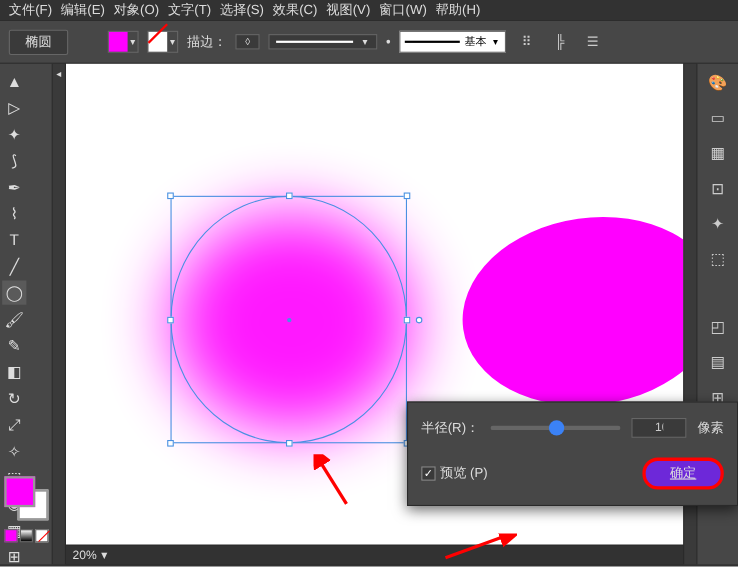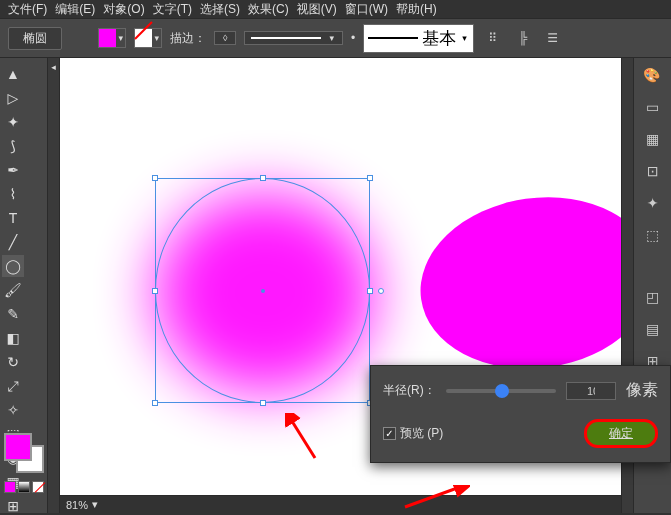--- a/index.html
+++ b/index.html
@@ -10,21 +10,21 @@
 .tool-label { border: 1px solid #666; background: #3a3a3a; padding: 2px 14px; font-size: 12px; border-radius: 2px; }
 .color-swatch { width: 28px; height: 20px; display: flex; align-items: center; border: 1px solid #666; }
 .swatch-magenta { background: #ff00ff; width: 20px; height: 18px; }
 .chevron { font-size: 9px; padding: 0 2px; }
 .swatch-none { width: 20px; height: 18px; background: #fff; position: relative; }
 .swatch-none::after { content: ''; position: absolute; left: 0; top: 50%; width: 140%; height: 2px; background: red; transform: rotate(-45deg); transform-origin: left center; }
 .stroke-field { border: 1px solid #666; background: #3a3a3a; padding: 1px 6px; font-size: 12px; display: flex; align-items: center; gap: 6px; }
 .stroke-line { width: 70px; height: 2px; background: #fff; display: inline-block; }
 .stroke-preview { border: 1px solid #666; background: #fff; padding: 2px 4px; display: flex; align-items: center; gap: 4px; }
 .stroke-preview .line { width: 50px; height: 2px; background: #000; }
-.stroke-preview .txt { color: #000; font-size: 17px; text-align: center; }
+.stroke-preview .txt { color: #000; font-size: 10px; text-align: center; }
 .icon-btn { width: 22px; height: 22px; display: flex; align-items: center; justify-content: center; color: #ccc; }
 .main { display: flex; height: 455px; position: relative; }
 .left-tools { width: 48px; background: #474747; display: flex; flex-wrap: wrap; padding: 4px 2px; align-content: flex-start; border-right: 1px solid #2a2a2a; }
 .left-tools .tbtn { width: 22px; height: 22px; display: flex; align-items: center; justify-content: center; margin: 1px 0; color: #ddd; font-size: 14px; }
 .collapse-strip { width: 12px; background: #3a3a3a; border-right: 1px solid #2a2a2a; display: flex; align-items: flex-start; justify-content: center; padding-top: 4px; font-size: 9px; }
 .canvas-area { flex: 1; background: #262626; display: flex; flex-direction: column; }
 .doc-tab { height: 24px; display: flex; align-items: center; background: #323232; }
 .doc-tab .tab { background: #3a3a3a; padding: 4px 10px; display: flex; align-items: center; gap: 8px; font-size: 12px; }
 .doc-tab .close { font-size: 12px; cursor: default; }
 .canvas { flex: 1; background: #fff; margin: 0; position: relative; overflow: hidden; }
@@ -51,23 +51,23 @@
 .dialog { position: absolute; left: 370px; top: 365px; width: 301px; background: #474747; border: 1px solid #2a2a2a; box-shadow: 0 4px 12px rgba(0,0,0,0.6); }
 .dialog-title { padding: 6px 10px; background: #3a3a3a; font-size: 12px; border-bottom: 1px solid #2a2a2a; }
 .dialog-body { padding: 14px 12px; }
 .radius-row { display: flex; align-items: center; gap: 10px; margin-bottom: 18px; }
 .slider { flex: 1; height: 4px; background: #666; position: relative; border-radius: 2px; }
 .slider-thumb { position: absolute; width: 14px; height: 14px; background: #3b82f6; border-radius: 50%; top: -5px; left: 45%; }
 .num-input { width: 50px; background: #3a3a3a; border: 1px solid #666; color: #ccc; padding: 2px 20px; font-size: 11px; text-align: center; }
 .button-row { display: flex; align-items: center; gap: 12px; }
 .checkbox { display: flex; align-items: center; gap: 4px; }
 .check { width: 13px; height: 13px; background: #3a3a3a; border: 1px solid #888; display: flex; align-items: center; justify-content: center; font-size: 10px; color: #fff; }
-.ok-btn { border: 3px solid #ff0000; border-radius: 14px; padding: 3px 22px; background: #4d7c0f; color: #ddd; font-size: 12px; position: relative; text-decoration: underline; }
+.ok-btn { border: 3px solid #ff0000; border-radius: 14px; padding: 3px 22px; background: #6d28d9; color: #ddd; font-size: 12px; position: relative; text-decoration: underline; }
 .dialog-arrow { position: absolute; left: 400px; top: 490px; }
-.pxlabel { font-size: 16px; }
+.pxlabel { font-size: 12px; }
 </style>
 </head>
 <body>
 
 <div class="menubar">
   <span>文件(F)</span>
   <span>编辑(E)</span>
   <span>对象(O)</span>
   <span>文字(T)</span>
   <span>选择(S)</span>
@@ -152,21 +152,21 @@
       <svg class="arrow-red" width="40" height="50">
         <defs>
             <marker id="ah1" markerWidth="10" markerHeight="10" refX="2" refY="3" orient="auto">
               <path d="M0,0 L0,6 L8,3 z" fill="#ff0000"></path>
             </marker>
           </defs>
         <line x1="30" y1="45" x2="5" y2="5" stroke="#ff0000" stroke-width="3" marker-end="url(#ah1)"></line>
       </svg>
     </div>
     <div class="statusbar">
-      <span>81%</span>
+      <span>20%</span>
       <span style="margin-left:4px">▾</span>
     </div>
   </div>
 
   <div class="right-collapse"></div>
   <div class="right-panel">
     <div class="pbtn">🎨</div>
     <div class="pbtn">▭</div>
     <div class="pbtn">▦</div>
     <div class="pbtn">⊡</div>

